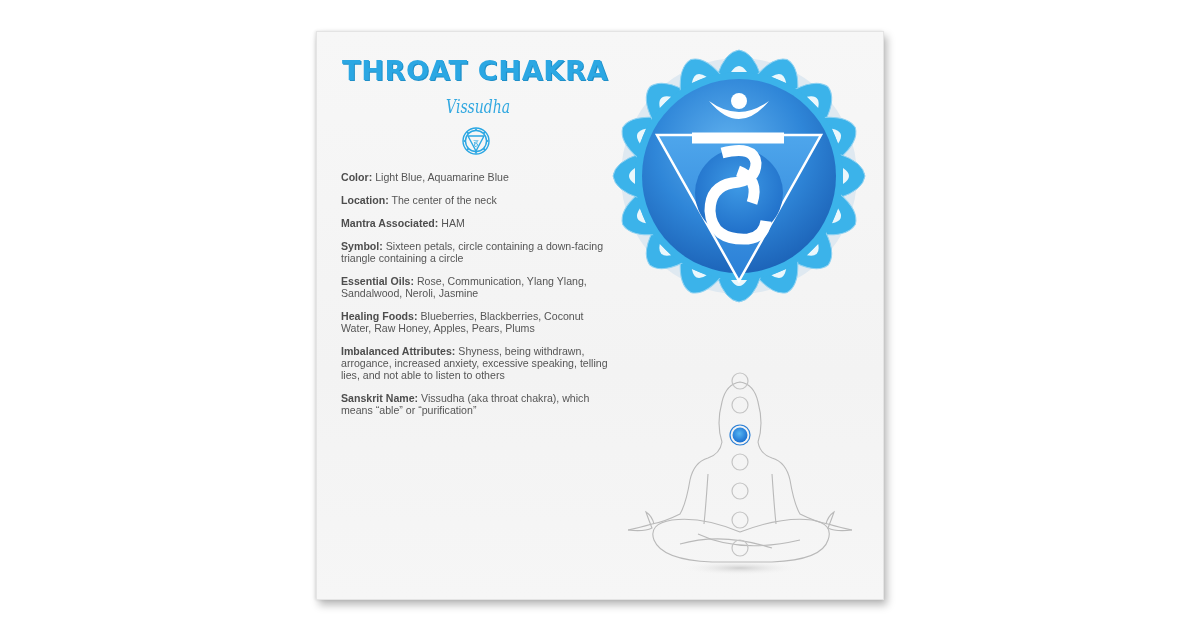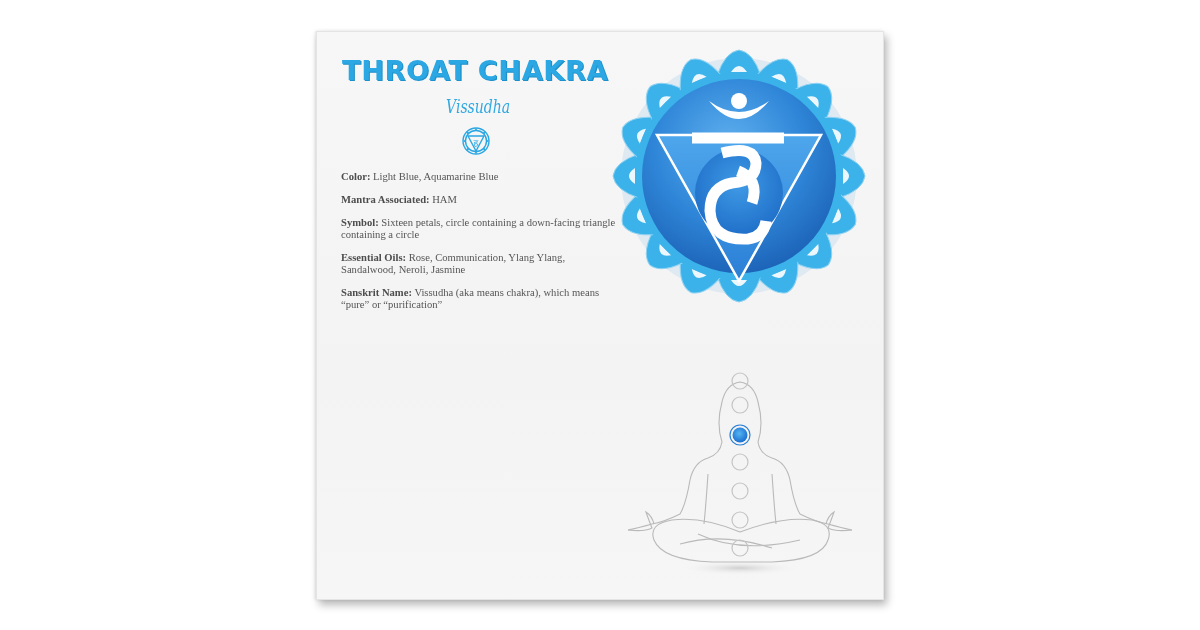--- a/index.html
+++ b/index.html
@@ -48,21 +48,21 @@
     }
     .mini-emblem {
       position: absolute;
       left: 459px; top: 124px;
       width: 34px; height: 34px;
     }
     .info {
       position: absolute;
       left: 341px; top: 171px;
       width: 275px;
-      font-family: Liberation Serif, serif;
+      font-family: Liberation Sans, sans-serif;
       font-size: 10.6px;
       line-height: 12px;
       color: #555555;
     }
     .info .item { margin-bottom: 11px; }
     .info .label { font-weight: bold; color: #4d4d4d; }
     .emblem {
       position: absolute;
       left: 612px; top: 45px;
       width: 254px; height: 262px;
@@ -96,24 +96,27 @@
       <path d="M7.8 7.8 l2.8 0.6 -2.2 2.2z"></path>
         <path d="M26.2 7.8 l-2.8 0.6 2.2 2.2z"></path>
       <path d="M7.8 26.2 l2.8 -0.6 -2.2 -2.2z"></path>
         <path d="M26.2 26.2 l-2.8 -0.6 2.2 -2.2z"></path>
     </g>
     <text x="17" y="22" text-anchor="middle" font-family="DejaVu Sans, sans-serif" font-size="9" fill="#2ba7e3">ह</text>
   </svg>
 
   <div class="info">
     <div class="item"><span class="label">Color:</span><span> Light Blue, Aquamarine Blue</span></div>
+    <div class="item"><span class="label">Location:</span><span> The center of the neck</span></div>
     <div class="item"><span class="label">Mantra Associated:</span><span> HAM</span></div>
     <div class="item"><span class="label">Symbol:</span><span> Sixteen petals, circle containing a down-facing triangle containing a circle</span></div>
     <div class="item"><span class="label">Essential Oils:</span><span> Rose, Communication, Ylang Ylang, Sandalwood, Neroli, Jasmine</span></div>
-    <div class="item"><span class="label">Sanskrit Name:</span><span> Vissudha (aka means chakra), which means “pure” or “purification”</span></div>
+    <div class="item"><span class="label">Healing Foods:</span><span> Blueberries, Blackberries, Coconut Water, Raw Honey, Apples, Pears, Plums</span></div>
+    <div class="item"><span class="label">Imbalanced Attributes:</span><span> Shyness, being withdrawn, arrogance, increased anxiety, excessive speaking, telling lies, and not able to listen to others</span></div>
+    <div class="item"><span class="label">Sanskrit Name:</span><span> Vissudha (aka throat chakra), which means “able” or “purification”</span></div>
   </div>
 
   <svg class="emblem" viewBox="0 0 254 262">
     <defs>
       <radialGradient id="discGrad" cx="45%" cy="35%" r="70%">
         <stop offset="0%" stop-color="#5fb0ee"></stop>
         <stop offset="55%" stop-color="#2f86d8"></stop>
         <stop offset="100%" stop-color="#1a5fb4"></stop>
       </radialGradient>
       <radialGradient id="innerCircle" cx="50%" cy="40%" r="60%">

